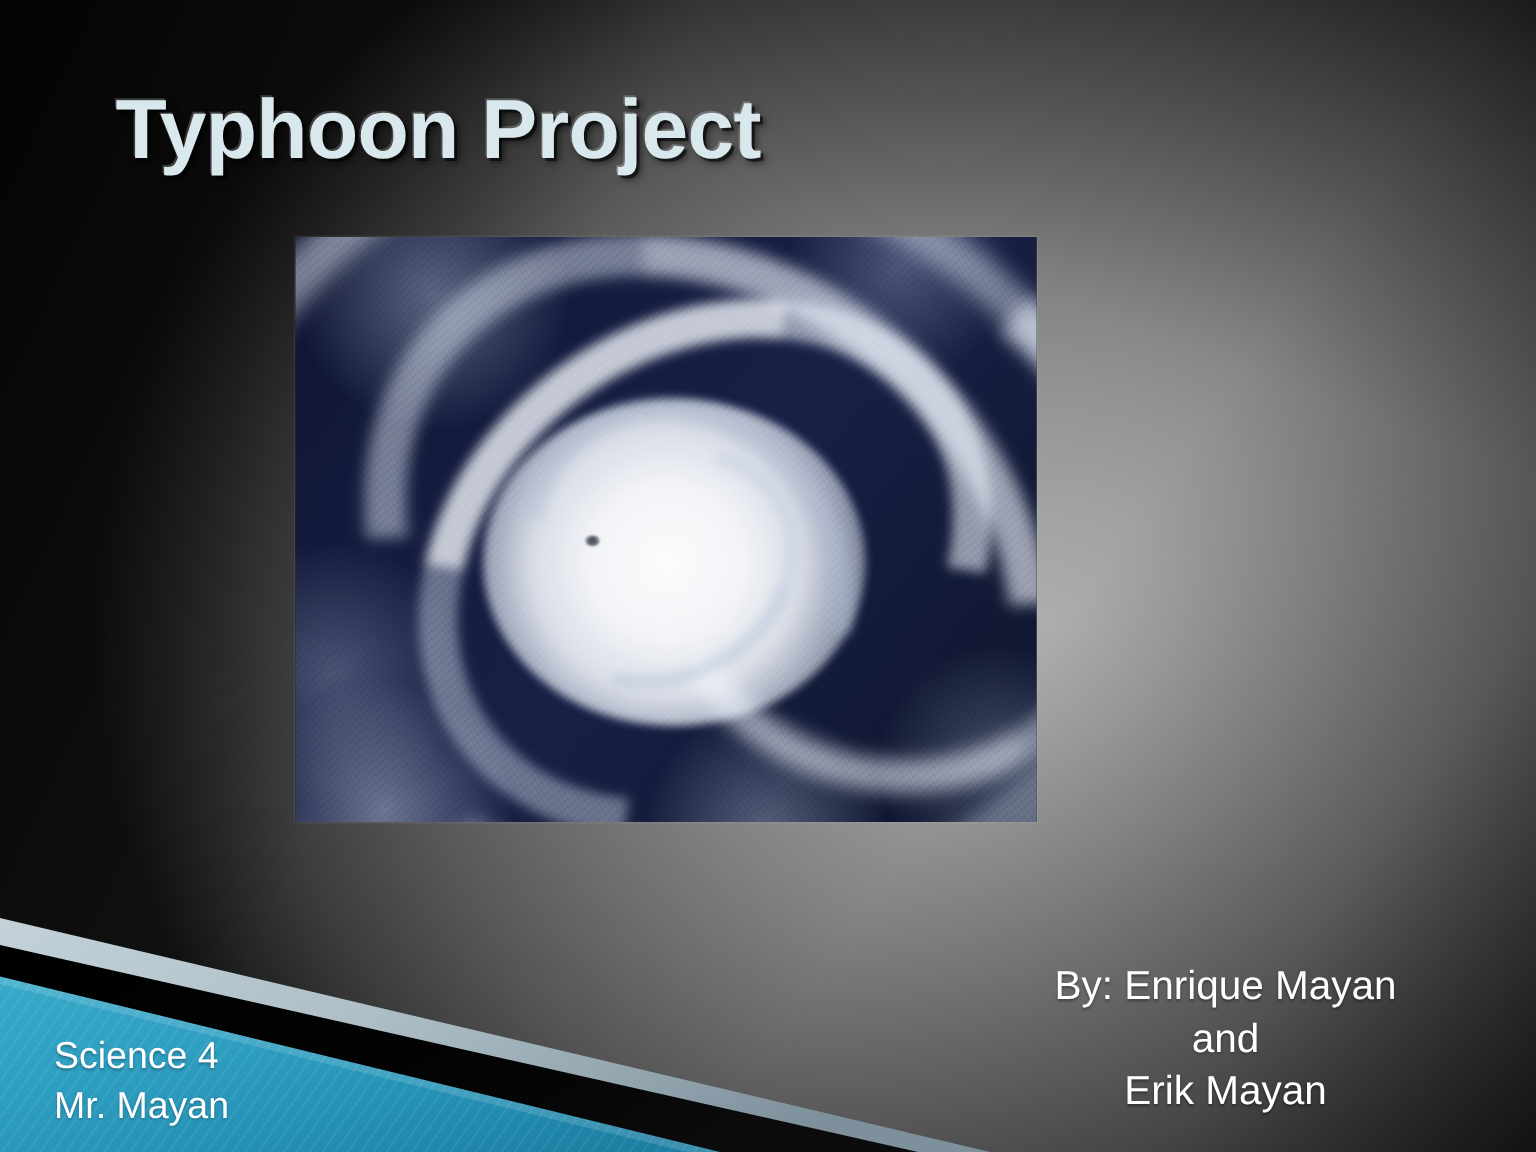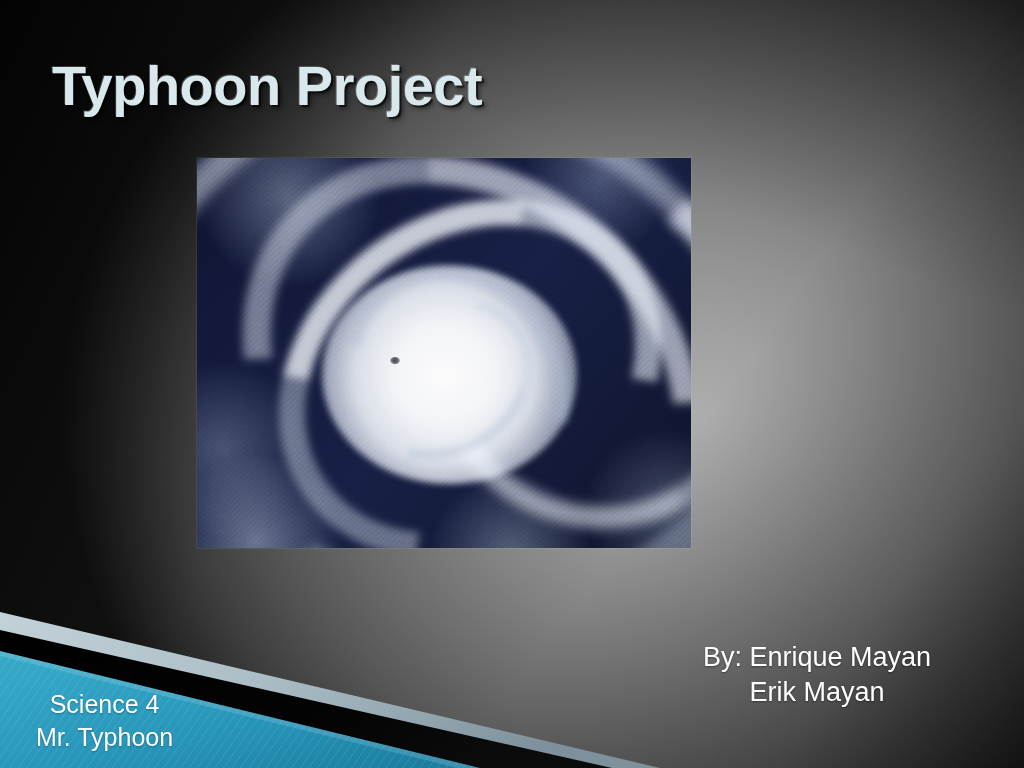--- a/index.html
+++ b/index.html
@@ -44,21 +44,21 @@
     inset: 0;
     background:
       linear-gradient(115deg, rgba(0,0,0,0.82) 0%, rgba(0,0,0,0.45) 14%, rgba(0,0,0,0.0) 34%),
       linear-gradient(305deg, rgba(0,0,0,0.70) 0%, rgba(0,0,0,0.28) 16%, rgba(0,0,0,0.0) 36%),
       linear-gradient(200deg, rgba(0,0,0,0.35) 0%, rgba(0,0,0,0.0) 28%);
   }
 
   
   .title {
     position: absolute;
-    left: 52px;
+    left: 77px;
     top: 54px;
     width: 880px;
     font-size: 56px;
     font-weight: bold;
     letter-spacing: -0.5px;
     color: #d9e8ec;
     text-shadow:
        2px 2px 0 rgba(0,0,0,0.55),
        3px 3px 5px rgba(0,0,0,0.55),
       -1px -1px 0 rgba(255,255,255,0.22);
@@ -219,21 +219,21 @@
   
   .caption {
     position: absolute;
     left: 36px;
     top: 688px;
     color: #ffffff;
     font-size: 25px;
     line-height: 1.33;
     text-shadow: 0 1px 2px rgba(0,0,0,0.30);
   }
-  .caption div { white-space: nowrap; text-align: center; }
+  .caption div { white-space: nowrap; }
 </style>
 </head>
 <body>
 
 <div id="slide">
 
   <div class="bg-base"></div>
   <div class="bg-corner-dark"></div>
 
   <div class="title">Typhoon Project</div>
@@ -249,20 +249,21 @@
       <div class="core"></div>
       <div class="core-swirl"></div>
       <div class="core-swirl2"></div>
       <div class="eye"></div>
     </div>
     <div class="photo-grain"></div>
   </div>
 
   <div class="byline">
     <div>By: Enrique Mayan</div>
+    <div>and</div>
     <div>Erik Mayan</div>
   </div>
 
   <svg class="deco" viewBox="0 0 1024 768" preserveAspectRatio="none">
     <defs>
       <linearGradient id="steelGrad" x1="0" y1="0" x2="1" y2="0.35">
         <stop offset="0%" stop-color="#c3d2d9"></stop>
         <stop offset="45%" stop-color="#aebfc7"></stop>
         <stop offset="78%" stop-color="#93a6b0"></stop>
         <stop offset="100%" stop-color="#7d909b"></stop>
@@ -289,16 +290,16 @@
     <polygon points="0,630 612,768 470,768 0,672" fill="url(#blackGrad)"></polygon>
 
     <polygon points="0,651 480,768 0,768" fill="url(#tealGrad)"></polygon>
     <polygon points="0,651 480,768 0,768" fill="url(#tealTexture)"></polygon>
 
     <polygon points="0,651 480,768 458,768 0,656" fill="#ffffff" fill-opacity="0.14"></polygon>
   </svg>
 
   <div class="caption">
     <div>Science 4</div>
-    <div>Mr. Typhoon</div>
+    <div>Mr. Mayan</div>
   </div>
 
 </div>
 
 </body></html>

